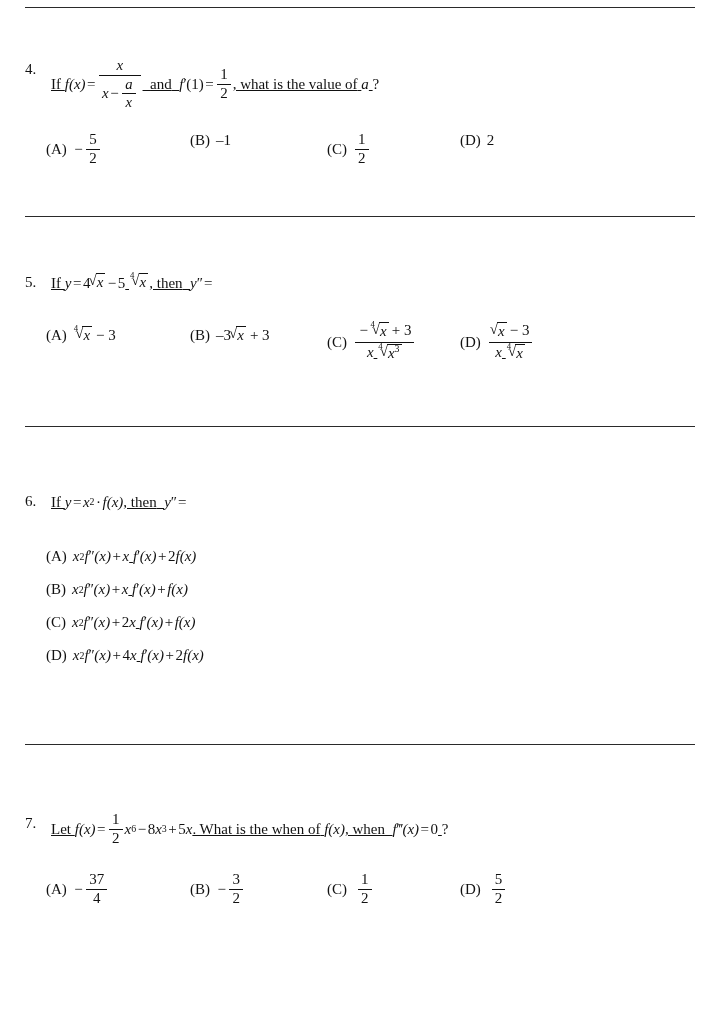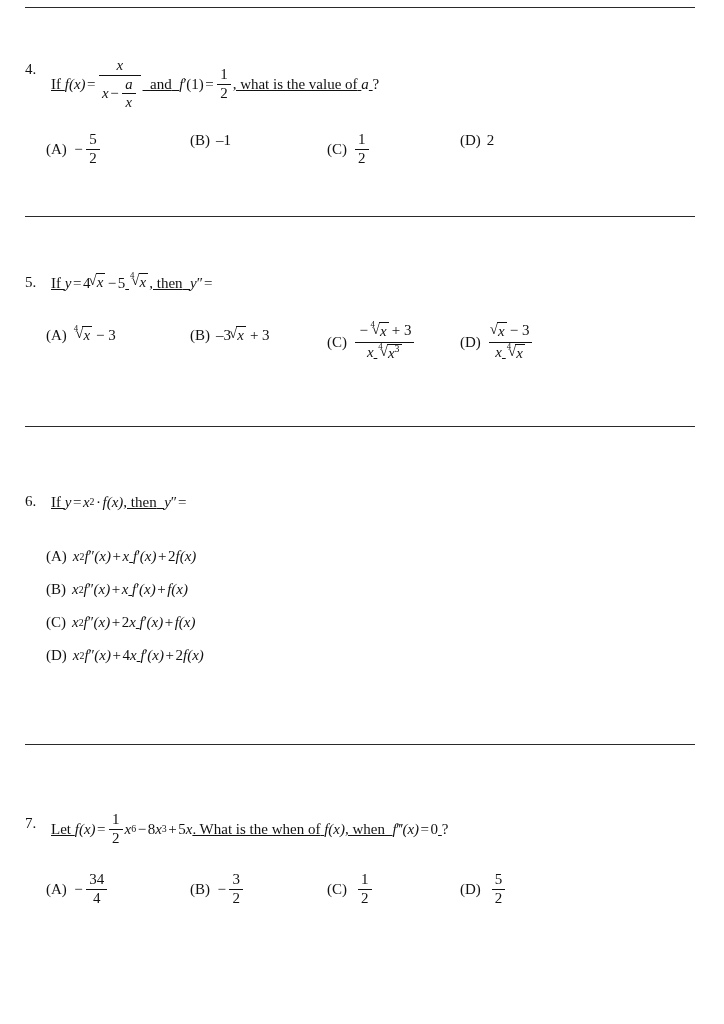--- a/index.html
+++ b/index.html
@@ -520,21 +520,21 @@
         </span>
       </div>
     </div>
   </div>
 
   <div class="choices-row" style="top:872px;">
     <div class="choice" style="left:46px;">
       <span class="clabel">(A)</span>
       <span class="op">−</span>
       <span class="frac">
-        <span class="num up">34</span>
+        <span class="num up">37</span>
         <span class="bar"></span>
         <span class="den up">4</span>
       </span>
     </div>
     <div class="choice" style="left:190px;">
       <span class="clabel">(B)</span>
       <span class="op">−</span>
       <span class="frac">
         <span class="num up">3</span>
         <span class="bar"></span>

